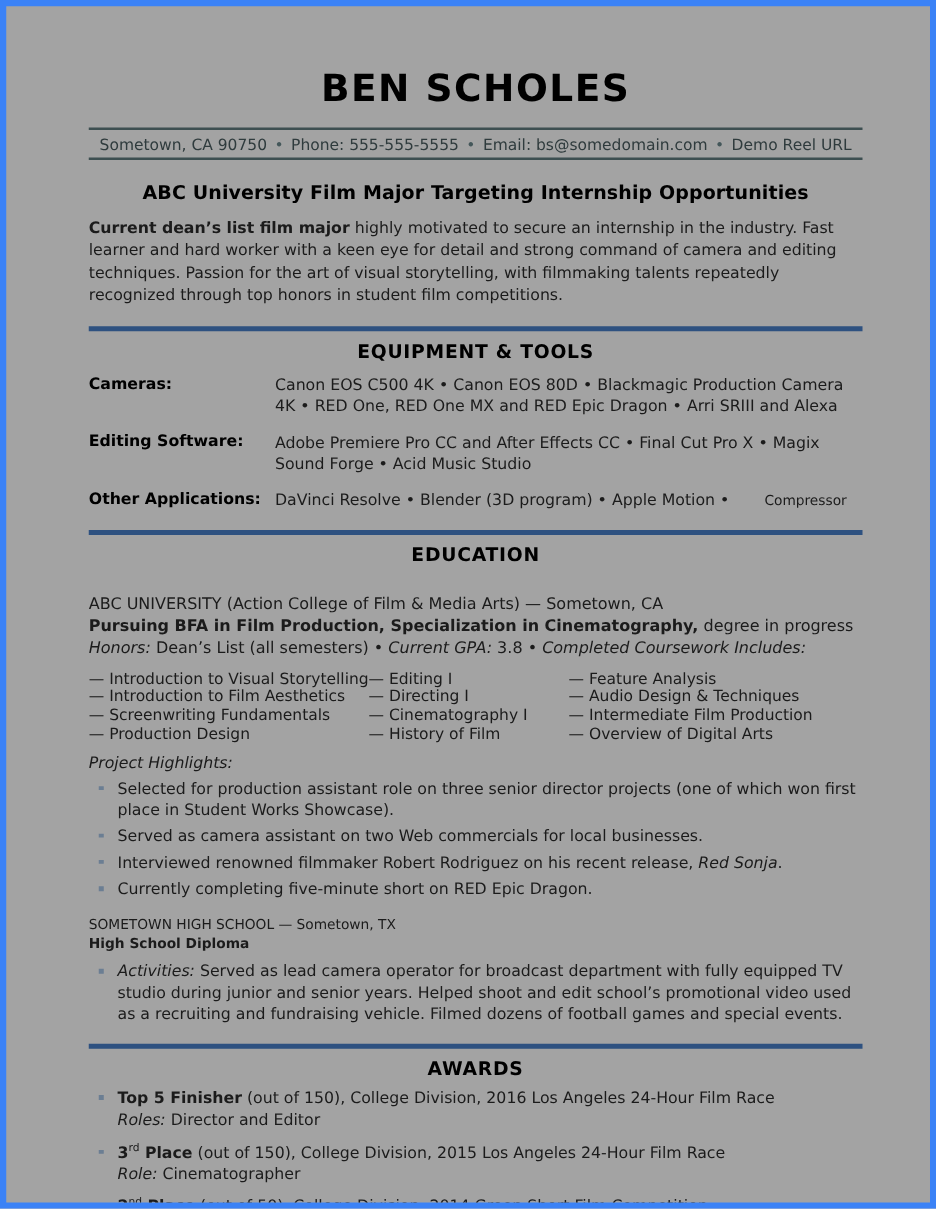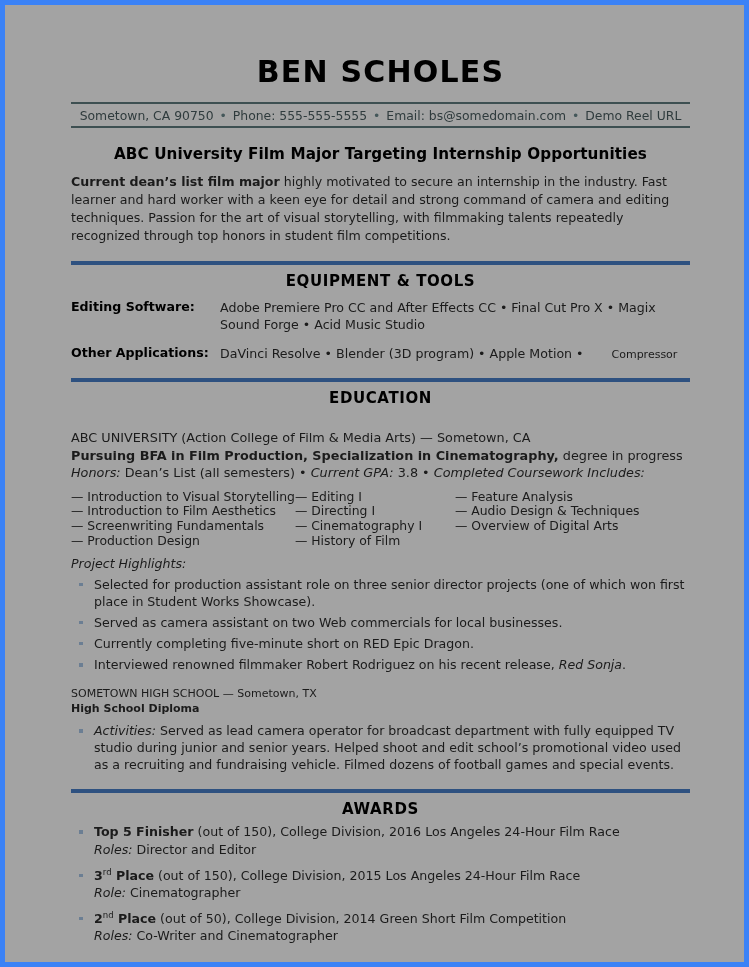--- a/index.html
+++ b/index.html
@@ -191,20 +191,24 @@
 
     <div class="summary">
       <b>Current dean’s list film major</b><span> highly motivated to secure an internship in the industry. Fast learner and hard worker with a keen eye for detail and strong command of camera and editing techniques. Passion for the art of visual storytelling, with filmmaking talents repeatedly recognized through top honors in student film competitions.</span>
     </div>
 
     <div class="divider"></div>
     <div class="section-title">EQUIPMENT &amp; TOOLS</div>
 
     <div class="equip">
       <div class="equip-row">
+        <div class="equip-label">Cameras:</div>
+        <div class="equip-value">Canon EOS C500 4K • Canon EOS 80D • Blackmagic Production Camera 4K • RED One, RED One MX and RED Epic Dragon • Arri SRIII and Alexa</div>
+      </div>
+      <div class="equip-row">
         <div class="equip-label">Editing Software:</div>
         <div class="equip-value">Adobe Premiere Pro CC and After Effects CC • Final Cut Pro X • Magix Sound Forge • Acid Music Studio</div>
       </div>
       <div class="equip-row">
         <div class="equip-label">Other Applications:</div>
         <div class="equip-value"><span>DaVinci Resolve • Blender (3D program) • Apple Motion • </span><span class="small-app">Compressor</span></div>
       </div>
     </div>
 
     <div class="divider"></div>
@@ -225,31 +229,32 @@
       </div>
       <div class="cw-col c2">
         <div class="cw-item">— Editing I</div>
         <div class="cw-item">— Directing I</div>
         <div class="cw-item">— Cinematography I</div>
         <div class="cw-item">— History of Film</div>
       </div>
       <div class="cw-col c3">
         <div class="cw-item">— Feature Analysis</div>
         <div class="cw-item">— Audio Design &amp; Techniques</div>
+        <div class="cw-item">— Intermediate Film Production</div>
         <div class="cw-item">— Overview of Digital Arts</div>
       </div>
     </div>
 
     <div class="sub-head">Project Highlights:</div>
 
     <ul class="bullets">
       <li><span>Selected for production assistant role on three senior director projects (one of which won first place in Student Works Showcase).</span></li>
       <li><span>Served as camera assistant on two Web commercials for local businesses.</span></li>
+      <li><span>Interviewed renowned filmmaker Robert Rodriguez on his recent release, </span><i>Red Sonja</i><span>.</span></li>
       <li><span>Currently completing five-minute short on RED Epic Dragon.</span></li>
-      <li><span>Interviewed renowned filmmaker Robert Rodriguez on his recent release, </span><i>Red Sonja</i><span>.</span></li>
     </ul>
 
     <div class="hs-block">
       <div class="hs-line">SOMETOWN HIGH SCHOOL — Sometown, TX</div>
       <div class="hs-line bold">High School Diploma</div>
       <ul class="bullets">
         <li><i>Activities:</i><span> Served as lead camera operator for broadcast department with fully equipped TV studio during junior and senior years. Helped shoot and edit school’s promotional video used as a recruiting and fundraising vehicle. Filmed dozens of football games and special events.</span></li>
       </ul>
     </div>
 

